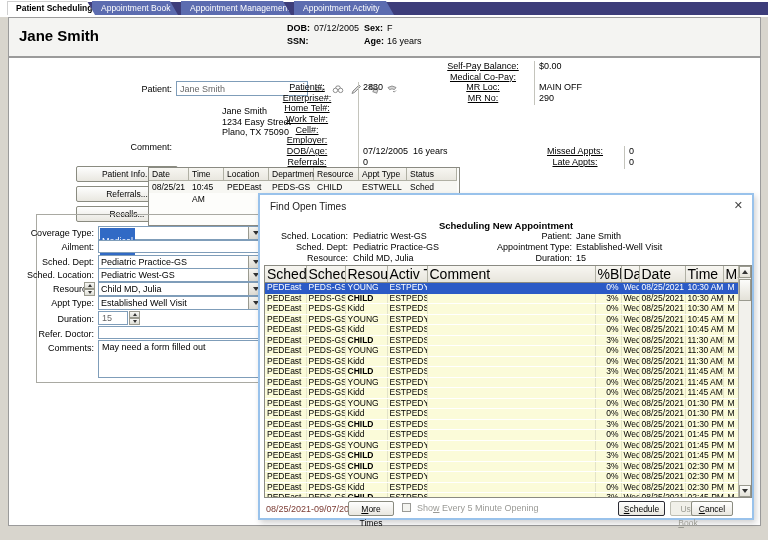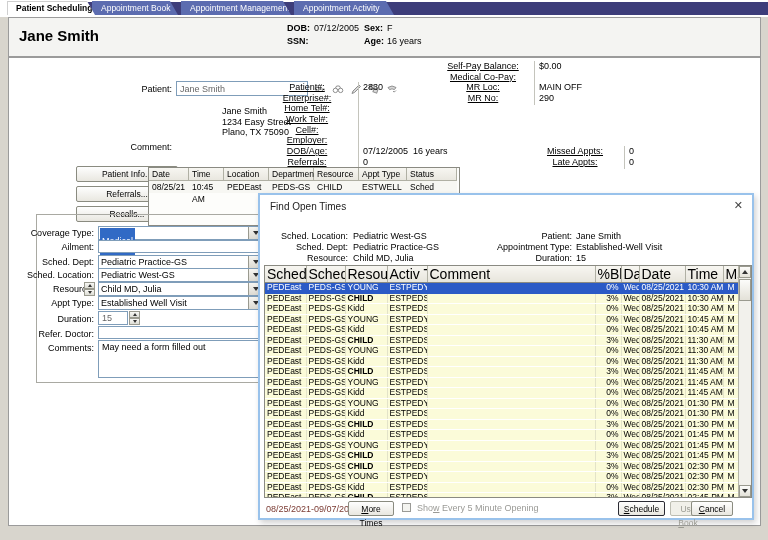--- a/index.html
+++ b/index.html
@@ -332,20 +332,21 @@
   <circle cx="8.6" cy="7.4" r="2.2" fill="none" stroke="#333"></circle>
   <path d="M3.4 5.2 L4.6 3h2.8L8.6 5.2" stroke="#333" fill="none"></path>
 </svg>
 
 <div class="flabel" style="top:343px;">Comments:</div>
 <div class="memo" style="top:340px;height:38px;">May need a form filled out</div>
 
 <div class="dialog">
   <div class="dtitle">Find Open Times</div>
   <div class="dclose">✕</div>
+  <div class="dheading">Scheduling New Appointment</div>
 
   <div class="dcol r" id="dinfo-left-labels" style="left:8px;top:36px;width:80px;">
       <div>Sched. Location:</div>
       <div>Sched. Dept:</div>
       <div>Resource:</div>
     </div>
   <div class="dcol" id="dinfo-left-values" style="left:93px;top:36px;">
       <div>Pediatric West-GS</div>
       <div>Pediatric Practice-GS</div>
       <div>Child MD, Julia</div>

